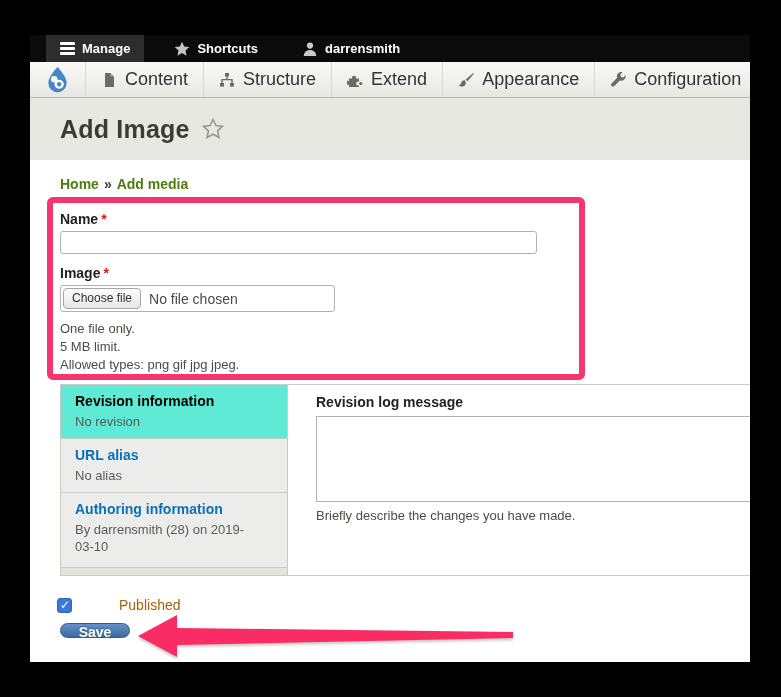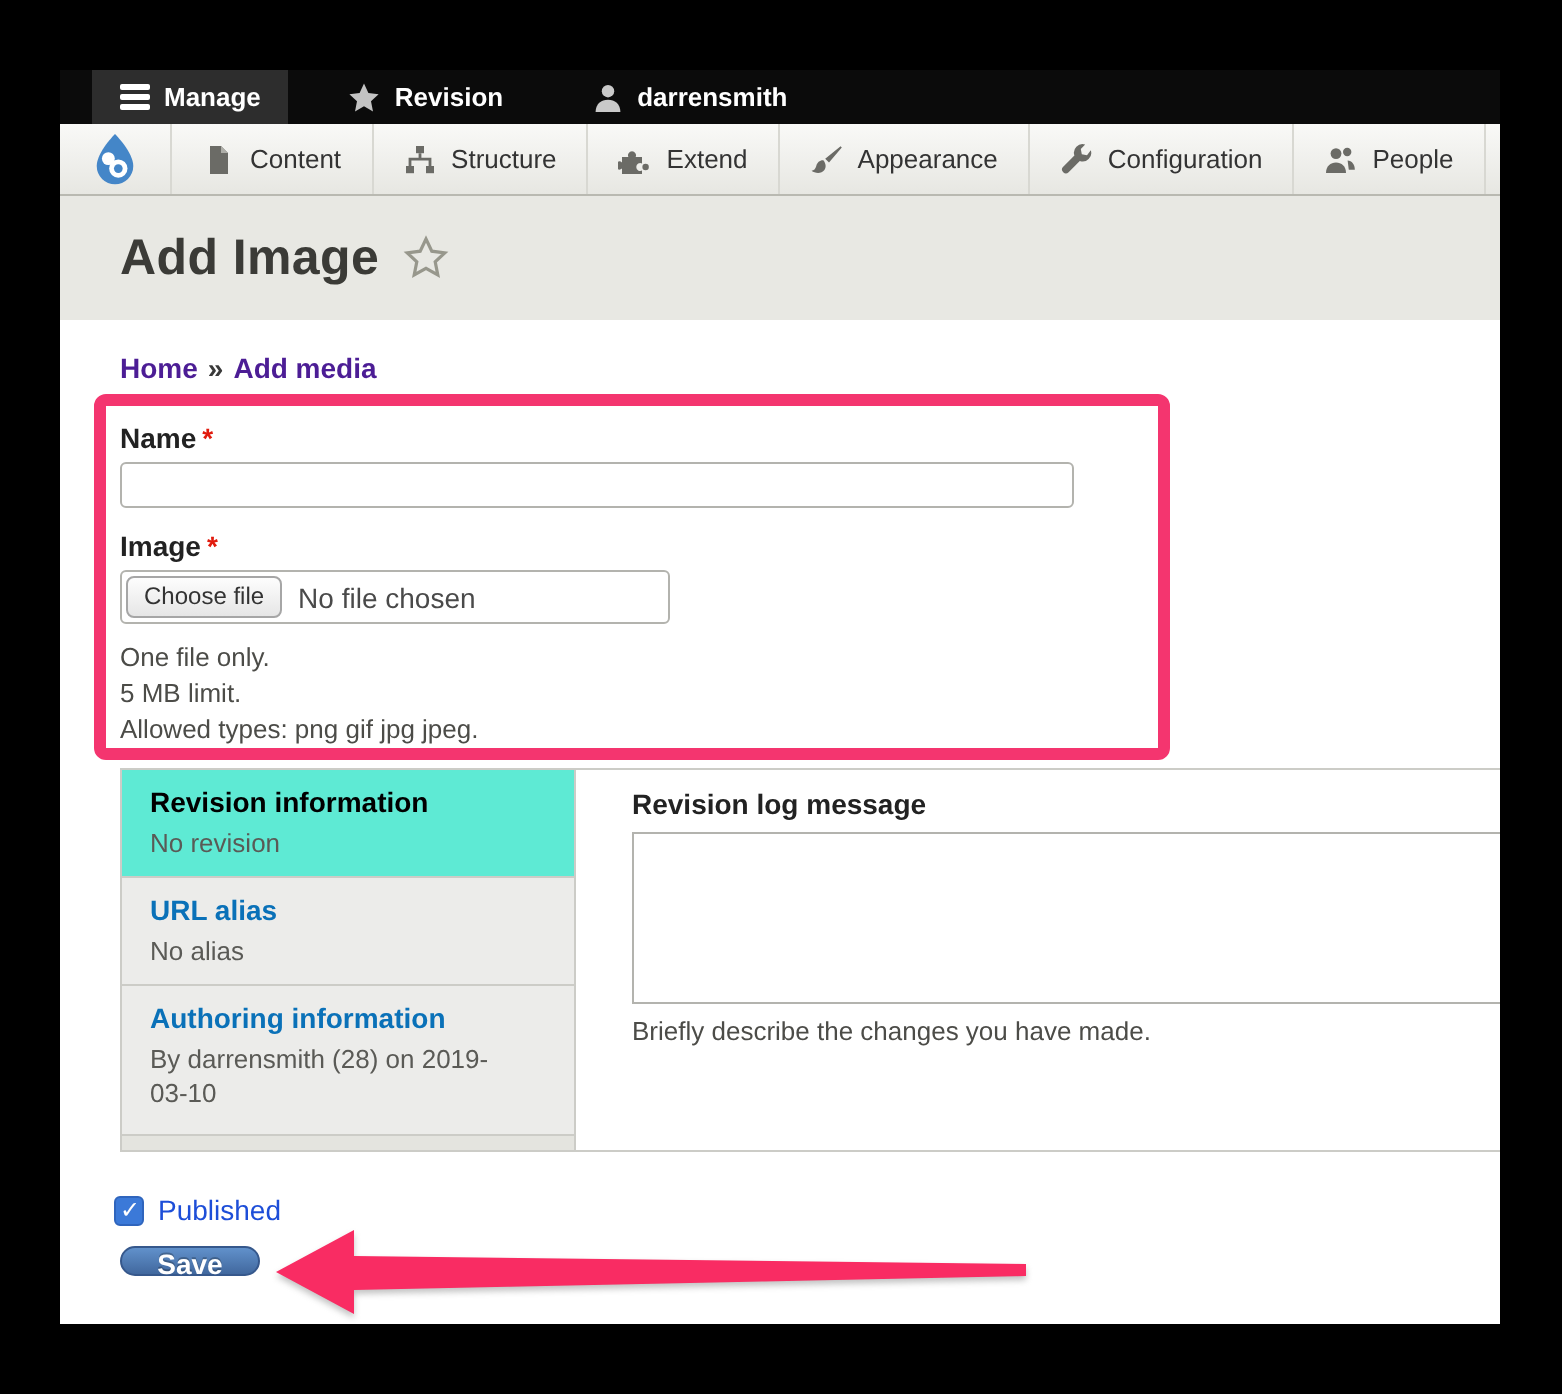--- a/index.html
+++ b/index.html
@@ -15,33 +15,33 @@
     color:#fff; font-size:13px; font-weight:bold; cursor:pointer;margin-left:16px; }
   .topbar-item.active { background:#2d2d2d; }
   .hamburger { display:flex; flex-direction:column; gap:2.5px; }
   .hamburger span { width:15px; height:2.6px; background:#fff; border-radius:1px; }
 
   
   .toolbar { position:absolute; left:0; top:27px; right:0; height:36px;
     background:linear-gradient(#f9f9f7,#e7e7e2); border-bottom:1px solid #b9b9b1;
     display:flex; overflow:hidden; }
   .tb-cell { flex:none; display:flex; align-items:center; gap:8px; padding:0 15px;
-    border-right:1px solid #d8d8d2; font-size:13px; color:#333; cursor:pointer;
+    border-right:1px solid #d8d8d2; font-size:18px; color:#333; cursor:pointer;
     white-space:nowrap; }
   .tb-logo { width:56px; justify-content:center; padding:0; }
 
   
   .titlebar { position:absolute; left:0; top:63px; right:0; height:62px; background:#e8e8e3;
     display:flex; align-items:center; padding-left:30px; gap:11px; }
   .titlebar h1 { font-size:25px; font-weight:bold; color:#3b3b37; letter-spacing:.2px; }
 
   
   .content { position:absolute; left:0; top:125px; right:0; bottom:0; background:#fff; }
   .breadcrumb { position:absolute; left:30px; top:16px; font-size:14px; color:#444; }
-  .breadcrumb a { color:#4c1d95; text-decoration:none; font-weight:600; cursor:pointer; }
+  .breadcrumb a { color:#4d7c0f; text-decoration:none; font-weight:600; cursor:pointer; }
   .breadcrumb .sep { margin:0 5px; font-weight:bold; color:#3a3a3a; }
 
   .annot-rect { position:absolute; left:17px; top:37px; width:538px; height:183px;
     border:6px solid var(--pink,#f4356f); border-radius:6px; pointer-events:none; z-index:5; }
 
   .field-label { position:absolute; left:30px; font-size:14px; font-weight:bold; color:#222; }
   .req { color:#e11b0e; margin-left:3px; }
   .name-input { position:absolute; left:30px; top:71px; width:477px; height:23px;
     border:1px solid #b3b3ae; border-radius:3px; background:#fff; padding:0 6px;
     font-size:13px; }
@@ -74,21 +74,21 @@
     border:1px solid #b3b3ae; background:#fff; resize:none; font-size:13px; padding:4px; }
   .log-desc { margin-top:6px; font-size:13px; color:#4c4c48; }
 
   
   .published-row { position:absolute; left:27px; top:437px; display:flex; align-items:center;
     gap:7px; cursor:pointer; }
   .checkbox { width:15px; height:15px; border-radius:3px; background:#3b79d8;
     border:1px solid #2f65bd; position:relative; }
   .checkbox.checked::after { content:"✓"; position:absolute; left:2px; top:-1px;
     color:#fff; font-size:12px; font-weight:bold; }
-  .published-label { font-size:14px; color:#1d4ed8; }
+  .published-label { font-size:14px; color:#a16207;margin-left:40px; }
   .save-btn { position:absolute; left:30px; top:463px; width:70px; height:15px;
     border-radius:15px; border:1px solid #36588c;
     background:linear-gradient(#6191cb,#41689e); color:#fff; font-size:14px;
     font-weight:bold; text-shadow:0 -1px 0 rgba(0,0,0,.25); cursor:pointer;
     font-family:"Liberation Sans","DejaVu Sans",sans-serif; }
 
   .annot-arrow { position:absolute; left:0; top:0; width:720px; height:627px;
     pointer-events:none; z-index:6; }
 
   
@@ -107,21 +107,21 @@
           <span></span>
           <span></span>
           <span></span>
         </span>
       <span>Manage</span>
     </div>
     <div class="topbar-item">
       <svg class="icon16" viewBox="0 0 16 16">
         <polygon fill="#c3c3c3" points="8,0.8 10.2,5.5 15.3,6.1 11.5,9.6 12.5,14.7 8,12.1 3.5,14.7 4.5,9.6 0.7,6.1 5.8,5.5"></polygon>
       </svg>
-      <span>Revision</span>
+      <span>Shortcuts</span>
     </div>
     <div class="topbar-item">
       <svg class="icon16" viewBox="0 0 16 16">
         <circle fill="#c9c9c9" cx="8" cy="4.6" r="3.1"></circle>
         <path fill="#c9c9c9" d="M1.8 15c0-4 2.8-6.1 6.2-6.1s6.2 2.1 6.2 6.1z"></path>
       </svg>
       <span>darrensmith</span>
     </div>
   </div>
 

